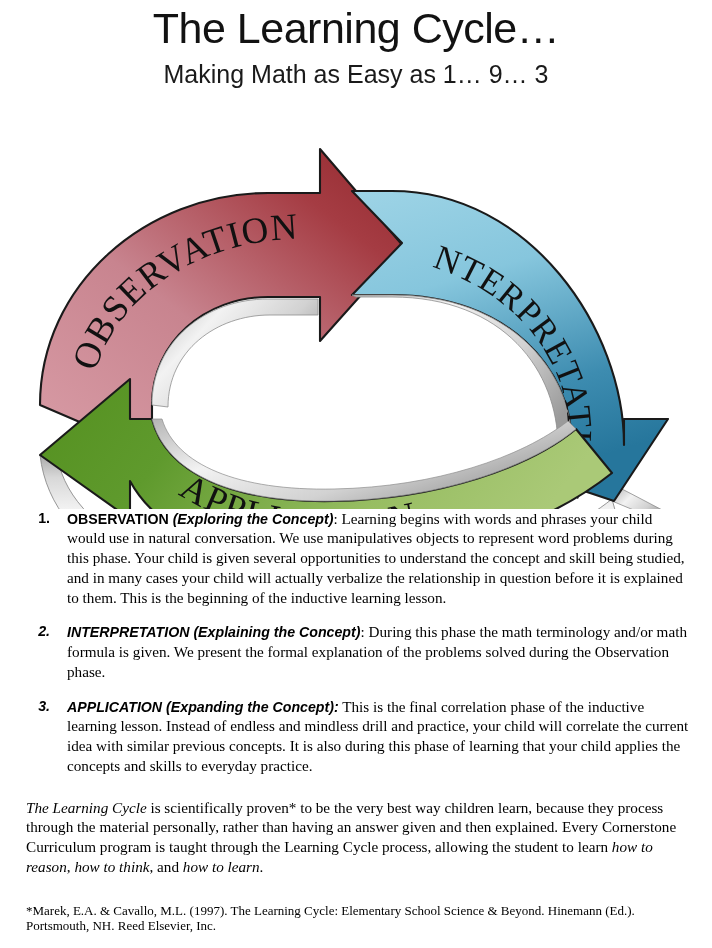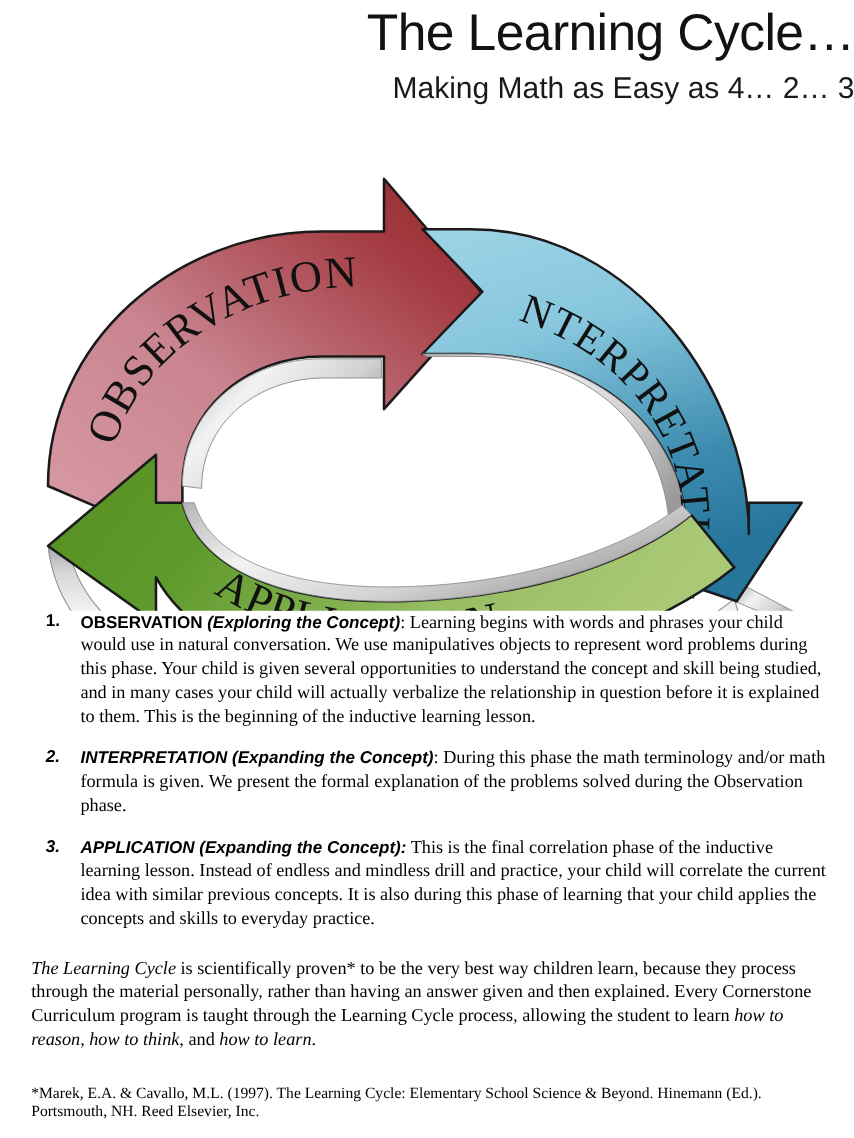--- a/index.html
+++ b/index.html
@@ -11,21 +11,21 @@
     width: 712px;
     height: 948px;
     position: relative;
     overflow: hidden;
     font-family: "Liberation Serif", serif;
     color: #000000;
   }
 
   
   .header {
-    text-align: right;
+    text-align: center;
     padding-top: 6px;
   }
   .title {
     font-family: "Liberation Sans", sans-serif;
     font-size: 43px;
     font-weight: 400;
     letter-spacing: -0.5px;
     line-height: 1.05;
     margin: 0;
     color: #121212;
@@ -115,21 +115,21 @@
     line-height: 1.2;
     margin: 26px 0 0 0;
     padding-left: 6px;
   }
 </style>
 </head>
 <body>
 
 <div class="header">
   <h1 class="title">The Learning Cycle…</h1>
-  <div class="subtitle">Making Math as Easy as 4… 2… 3</div>
+  <div class="subtitle">Making Math as Easy as 1… 9… 3</div>
 </div>
 
 <div class="diagram-wrap">
 <svg width="712" height="420" viewBox="0 0 712 420" xmlns="http://www.w3.org/2000/svg">
   <defs>
     <linearGradient id="gRed" x1="0" y1="1" x2="1" y2="0">
       <stop offset="0%" stop-color="#d79aa4"></stop>
       <stop offset="40%" stop-color="#c8848f"></stop>
       <stop offset="78%" stop-color="#a53c43"></stop>
       <stop offset="100%" stop-color="#92282d"></stop>
@@ -244,21 +244,21 @@
 <div class="content">
 
   <ol class="steps">
     <li>
       <span class="num">1.</span>
       <span class="step-head">OBSERVATION</span><span class="step-head"> </span><span class="step-paren">(Exploring the Concept)</span><span class="step-body">: </span><span class="step-body">Learning begins with words and phrases your child would use in natural conversation. We use manipulatives objects to represent word problems during this phase. Your child is given several opportunities to understand the concept and skill being studied, and in many cases your child will actually verbalize the relationship in question before it is explained to them. This is the beginning of the inductive learning lesson.</span>
     </li>
 
     <li>
       <span class="num ital">2.</span>
-      <span class="step-head ital">INTERPRETATION</span><span class="step-head ital"> </span><span class="step-paren">(Expanding the Concept)</span><span class="step-body">: </span><span class="step-body">During this phase the math terminology and/or math formula is given. We present the formal explanation of the problems solved during the Observation phase.</span>
+      <span class="step-head ital">INTERPRETATION</span><span class="step-head ital"> </span><span class="step-paren">(Explaining the Concept)</span><span class="step-body">: </span><span class="step-body">During this phase the math terminology and/or math formula is given. We present the formal explanation of the problems solved during the Observation phase.</span>
     </li>
 
     <li>
       <span class="num ital">3.</span>
       <span class="step-head ital">APPLICATION</span><span class="step-head ital"> </span><span class="step-paren">(Expanding the Concept):</span><span class="step-body"> </span><span class="step-body">This is the final correlation phase of the inductive learning lesson. Instead of endless and mindless drill and practice, your child will correlate the current idea with similar previous concepts. It is also during this phase of learning that your child applies the concepts and skills to everyday practice.</span>
     </li>
   </ol>
 
   <p class="closing"><em>The Learning Cycle</em><span> is scientifically proven* to be the very best way children learn, because they process through the material personally, rather than having an answer given and then explained. Every Cornerstone Curriculum program is taught through the Learning Cycle process, allowing the student to learn </span><em>how to reason</em><span>, </span><em>how to think</em><span>, and </span><em>how to learn</em><span>.</span></p>
 

